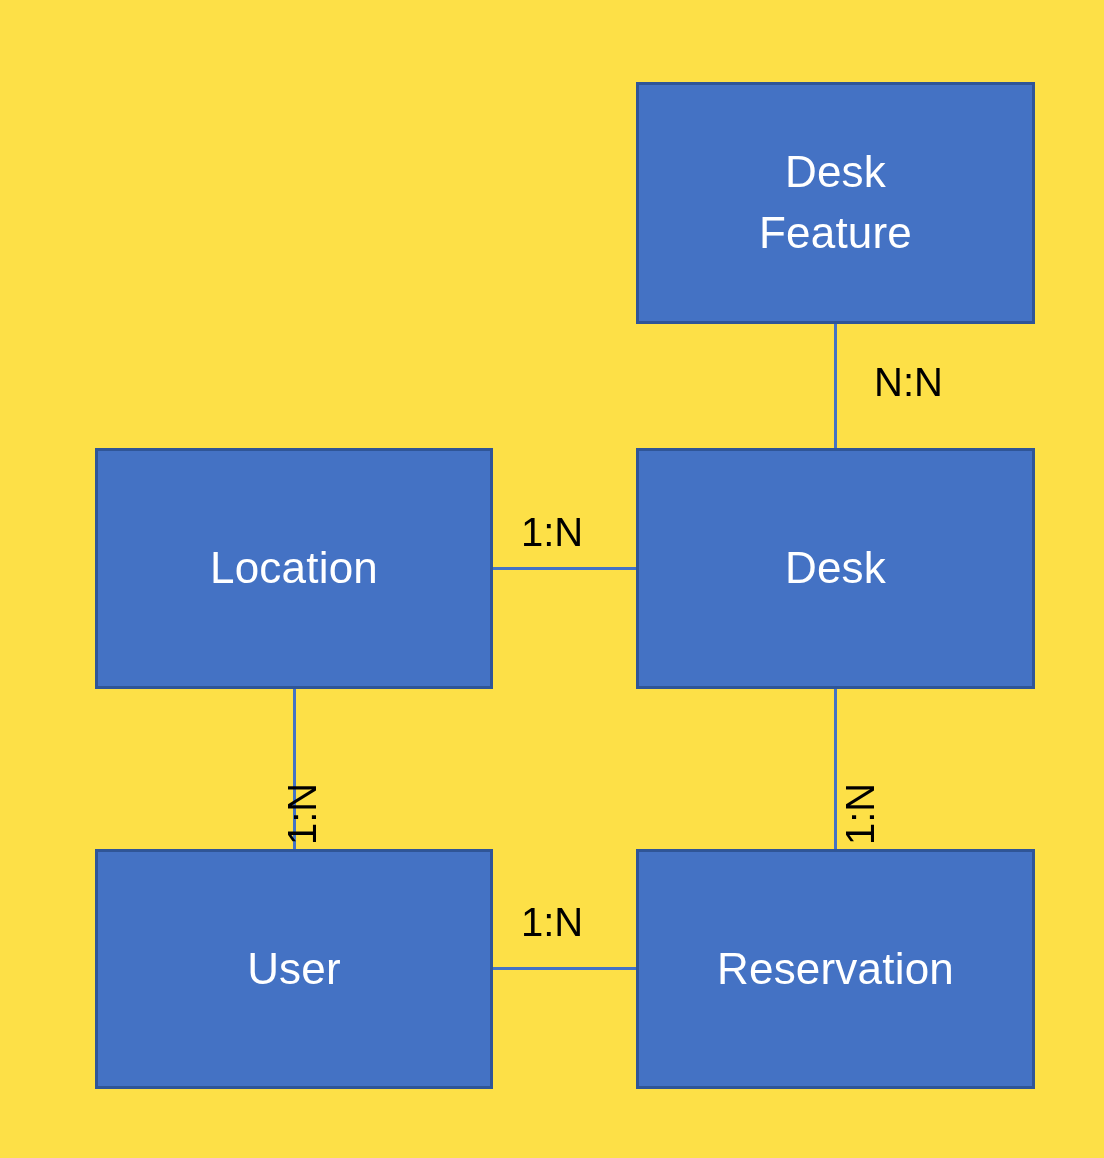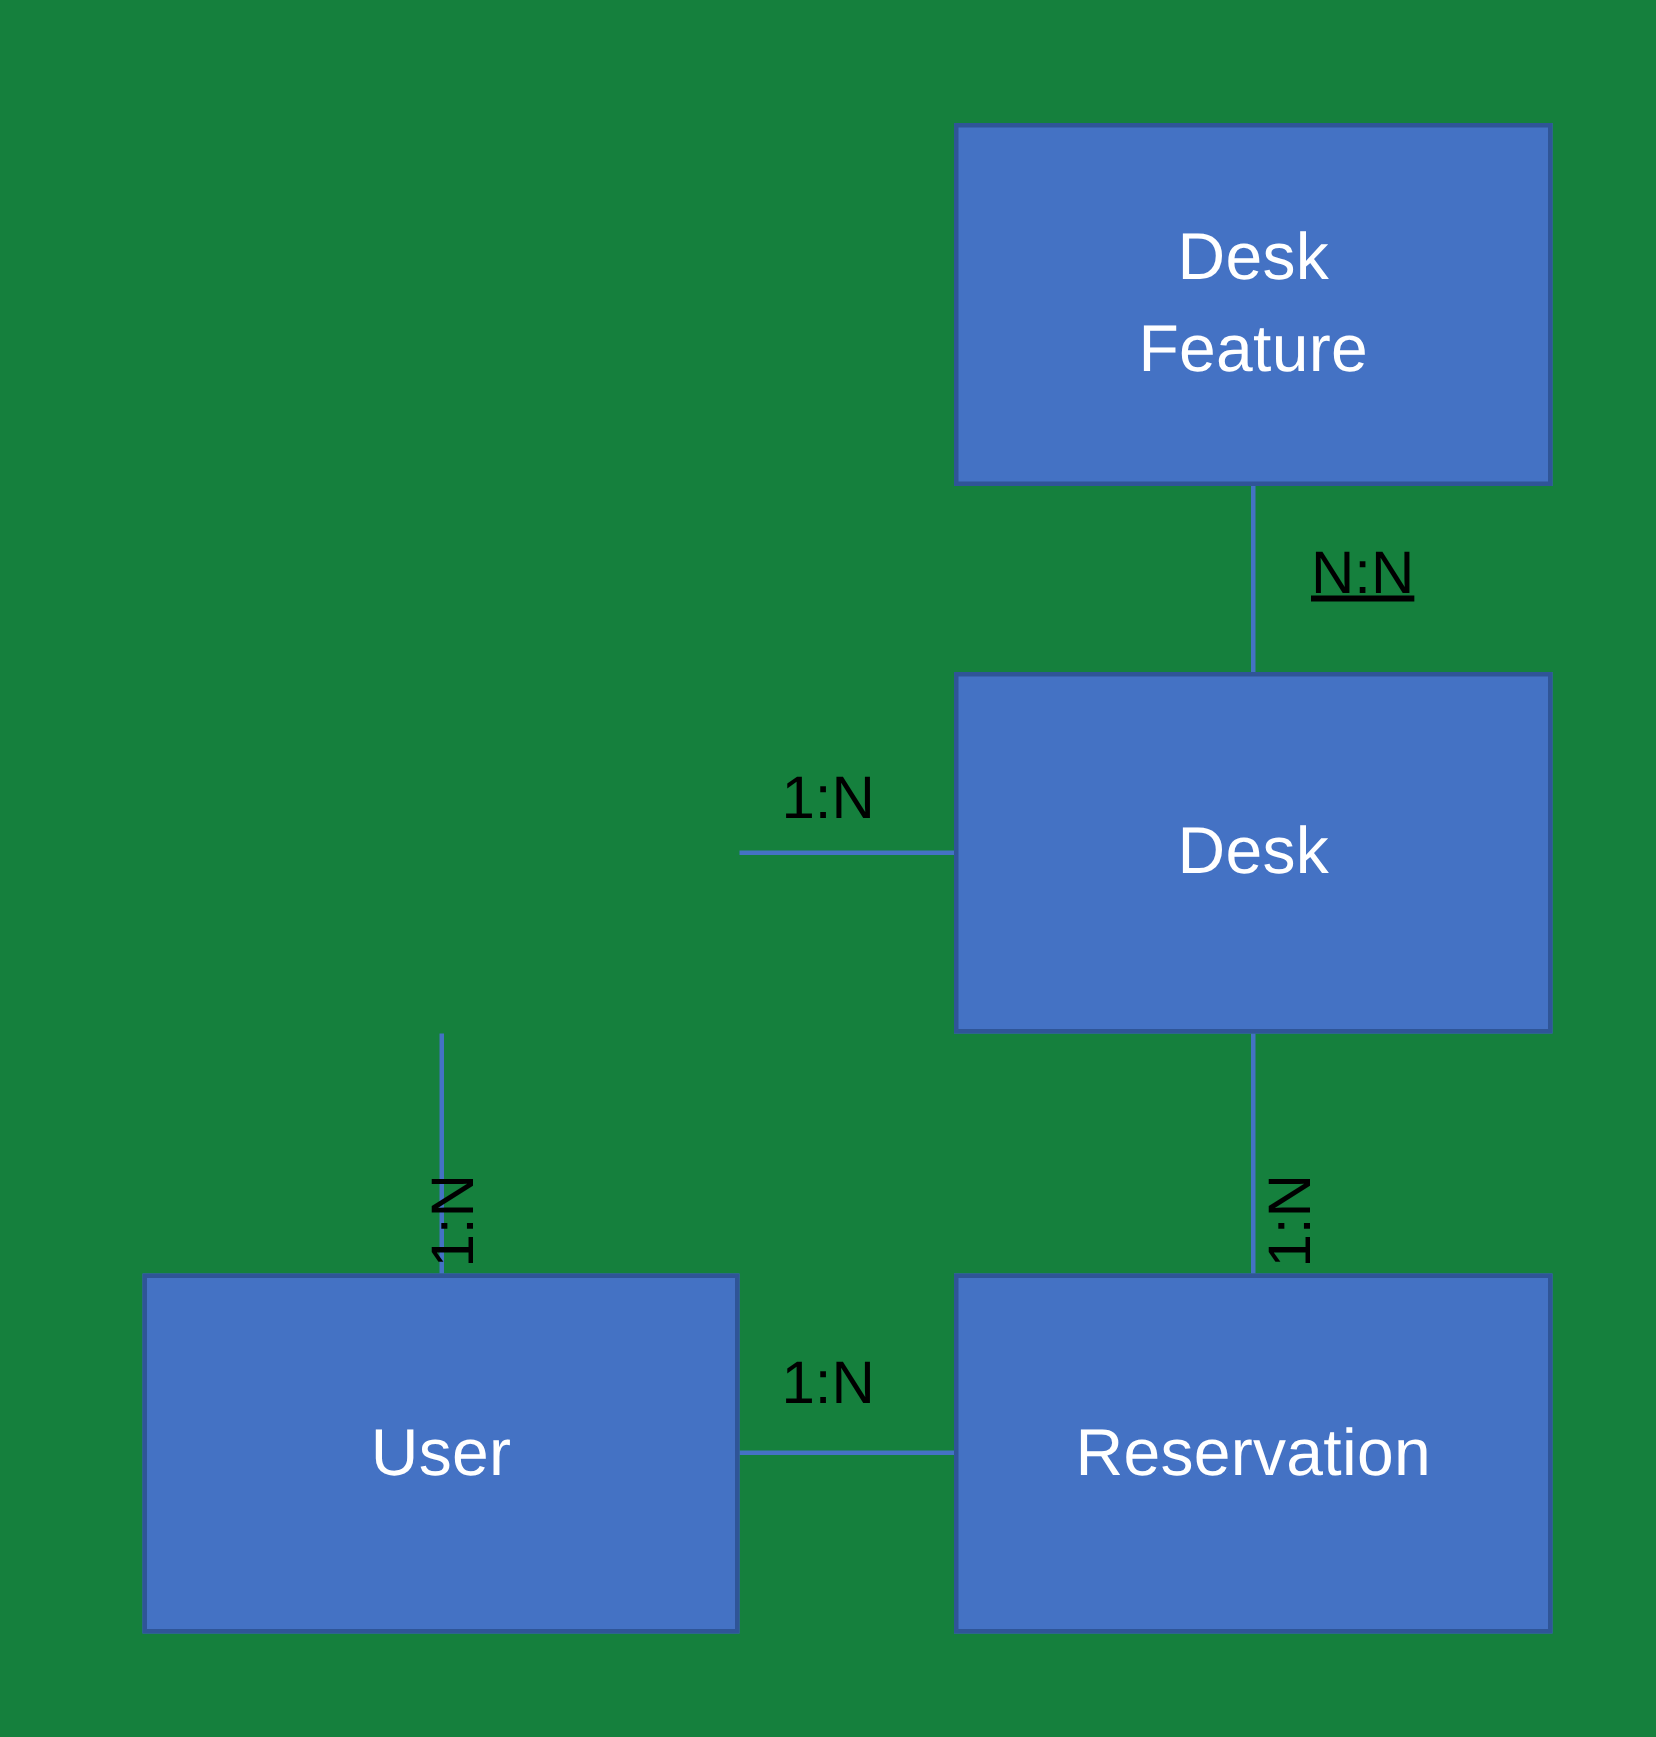--- a/index.html
+++ b/index.html
@@ -8,21 +8,21 @@
     padding: 0;
     background: #ffffff;
   }
   body {
     font-family: "Liberation Sans", sans-serif;
   }
   #canvas {
     position: relative;
     width: 1104px;
     height: 1158px;
-    background: #15803d;
+    background: #fde047;
     overflow: hidden;
   }
   .entity {
     position: absolute;
     box-sizing: border-box;
     background: #4472C4;
     border: 3px solid #2F5597;
     color: #ffffff;
     display: flex;
     align-items: center;
@@ -72,21 +72,21 @@
   #box-reservation  { left: 636px; top: 849px; width: 399px; height: 240px; }
 
   
   #conn-deskfeature-desk { left: 834px; top: 324px; height: 124px; }
   #conn-location-desk    { left: 493px; top: 567px; width: 145px; }
   #conn-location-user    { left: 293px; top: 689px; height: 160px; }
   #conn-desk-reservation { left: 834px; top: 689px; height: 160px; }
   #conn-user-reservation { left: 493px; top: 967px; width: 145px; }
 
   
-  #label-deskfeature-desk { left: 874px; top: 362px; text-decoration: underline; }
+  #label-deskfeature-desk { left: 874px; top: 362px; }
   #label-location-desk    { left: 521px; top: 512px; }
   #label-location-user    { left: 322px; top: 805px; }
   #label-desk-reservation { left: 880px; top: 805px; }
   #label-user-reservation { left: 521px; top: 902px; }
 </style>
 </head>
 <body>
 
 <div id="canvas">
 
@@ -94,20 +94,23 @@
   <div class="connector horizontal" id="conn-location-desk"></div>
   <div class="connector vertical" id="conn-location-user"></div>
   <div class="connector vertical" id="conn-desk-reservation"></div>
   <div class="connector horizontal" id="conn-user-reservation"></div>
 
   <div class="entity" id="box-desk-feature">
     <span class="entity-label">Desk
 Feature</span>
   </div>
 
+  <div class="entity" id="box-location">
+    <span class="entity-label">Location</span>
+  </div>
 
   <div class="entity" id="box-desk">
     <span class="entity-label">Desk</span>
   </div>
 
   <div class="entity" id="box-reservation">
     <span class="entity-label">Reservation</span>
   </div>
 
   <div class="entity" id="box-user">

